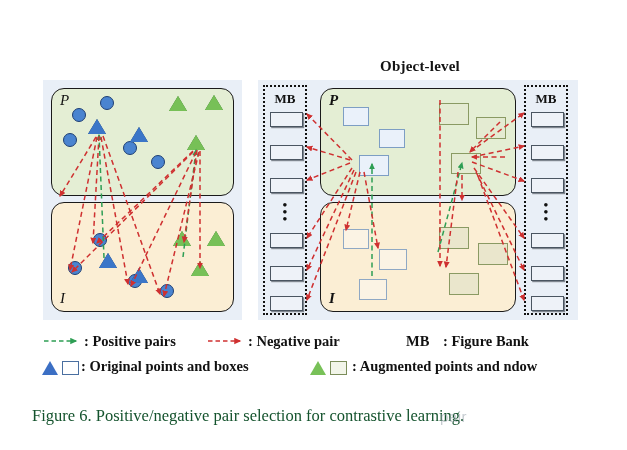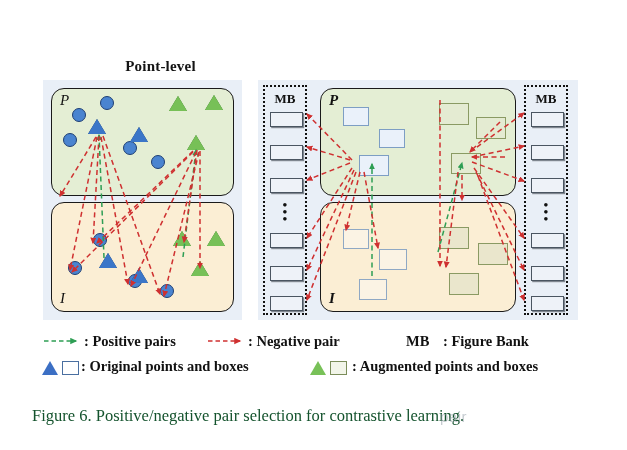--- a/index.html
+++ b/index.html
@@ -124,21 +124,21 @@
     white-space:nowrap;letter-spacing:.5px;
   }
 
   svg.overlay{position:absolute;left:0;top:0;width:627px;height:450px;pointer-events:none;}
 </style>
 </head>
 <body>
 
 <div id="figure">
 
-  <div class="panel-title" id="title-point">Point-level</div>
+  <div class="panel-title" id="title-object">Object-level</div>
 
   <div class="group-bg" id="grp-point"></div>
   <div class="group-bg" id="grp-object"></div>
 
   <div class="region p" id="pt-P">
     <div class="pt-circle" style="left:20px;top:19px"></div>
     <div class="pt-circle" style="left:48px;top:7px"></div>
     <div class="pt-circle" style="left:11px;top:44px"></div>
     <div class="pt-circle" style="left:71px;top:52px"></div>
     <div class="pt-circle" style="left:99px;top:66px"></div>
@@ -301,18 +301,18 @@
   <div class="legend-text" style="left:248px;top:333px">: Negative pair</div>
   <div class="legend-text" style="left:406px;top:333px">MB</div>
   <div class="legend-text" style="left:443px;top:333px">: Figure Bank</div>
 
   <div class="lg-tri blue" style="left:42px;top:361px"></div>
   <div class="lg-box orig" style="left:62px;top:361px"></div>
   <div class="legend-text" style="left:81px;top:358px">: Original points and boxes</div>
 
   <div class="lg-tri green" style="left:310px;top:361px"></div>
   <div class="lg-box aug" style="left:330px;top:361px"></div>
-  <div class="legend-text" style="left:352px;top:358px">: Augmented points and boxes</div>
+  <div class="legend-text" style="left:352px;top:358px">: Augmented points and ndow</div>
 
   <div id="caption">Figure 6. Positive/negative pair selection for contrastive learning.</div>
   <div id="watermark">pair</div>
 
 </div>
 
 </body></html>

